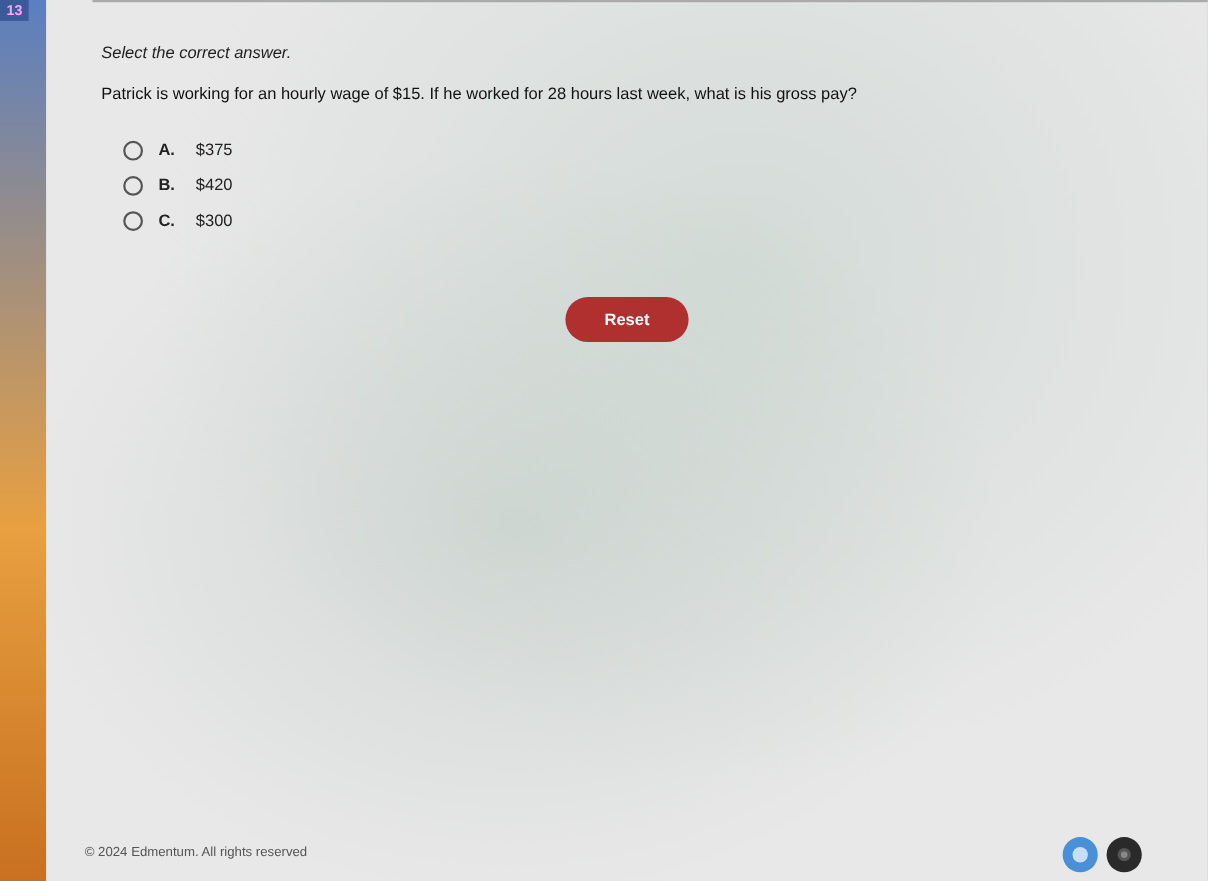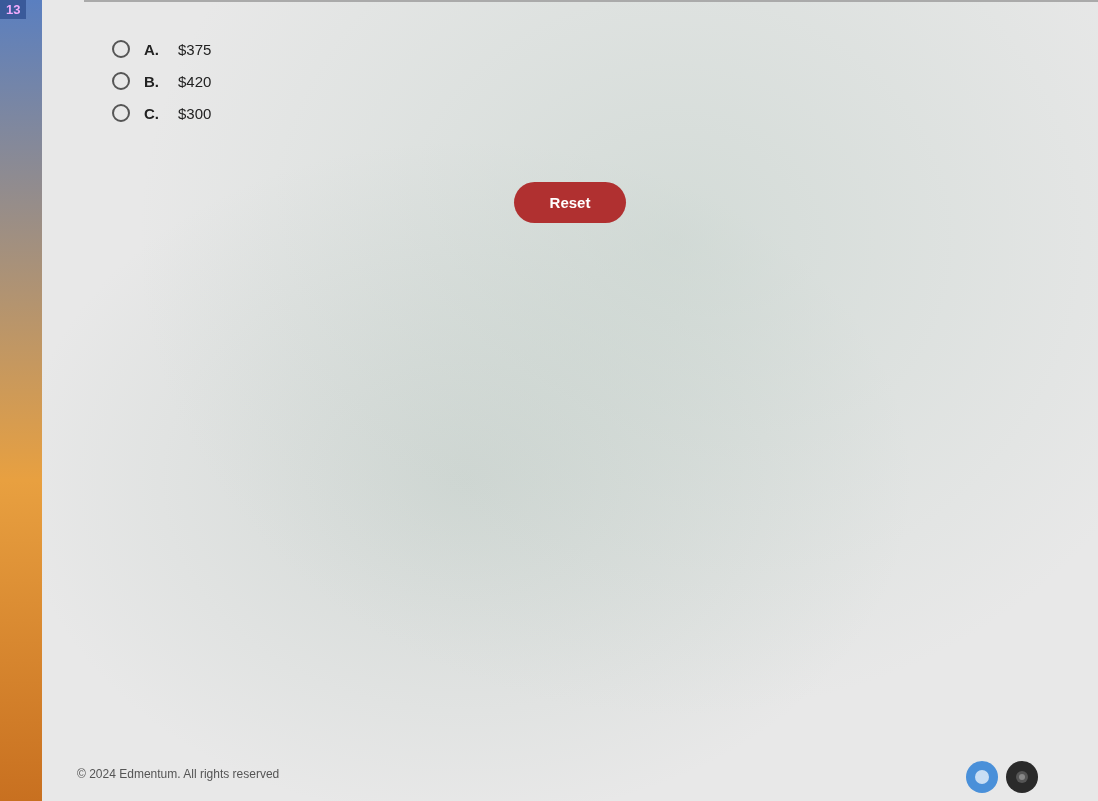--- a/index.html
+++ b/index.html
@@ -178,21 +178,23 @@
 
 <div class="left-sidebar"></div>
 
 <div class="question-number-badge">
   <span>13</span>
 </div>
 
 <div class="main-content">
   <div class="top-border"></div>
 
-
+  <p class="instruction-text">Select the correct answer.</p>
+
+  <p class="question-text">Patrick is working for an hourly wage of $15. If he worked for 28 hours last week, what is his gross pay?</p>
 
   <div class="options-container">
 
     <div class="option-row">
       <div class="radio-circle"></div>
       <span class="option-label">A.</span>
       <span class="option-value">$375</span>
     </div>
 
     <div class="option-row">

